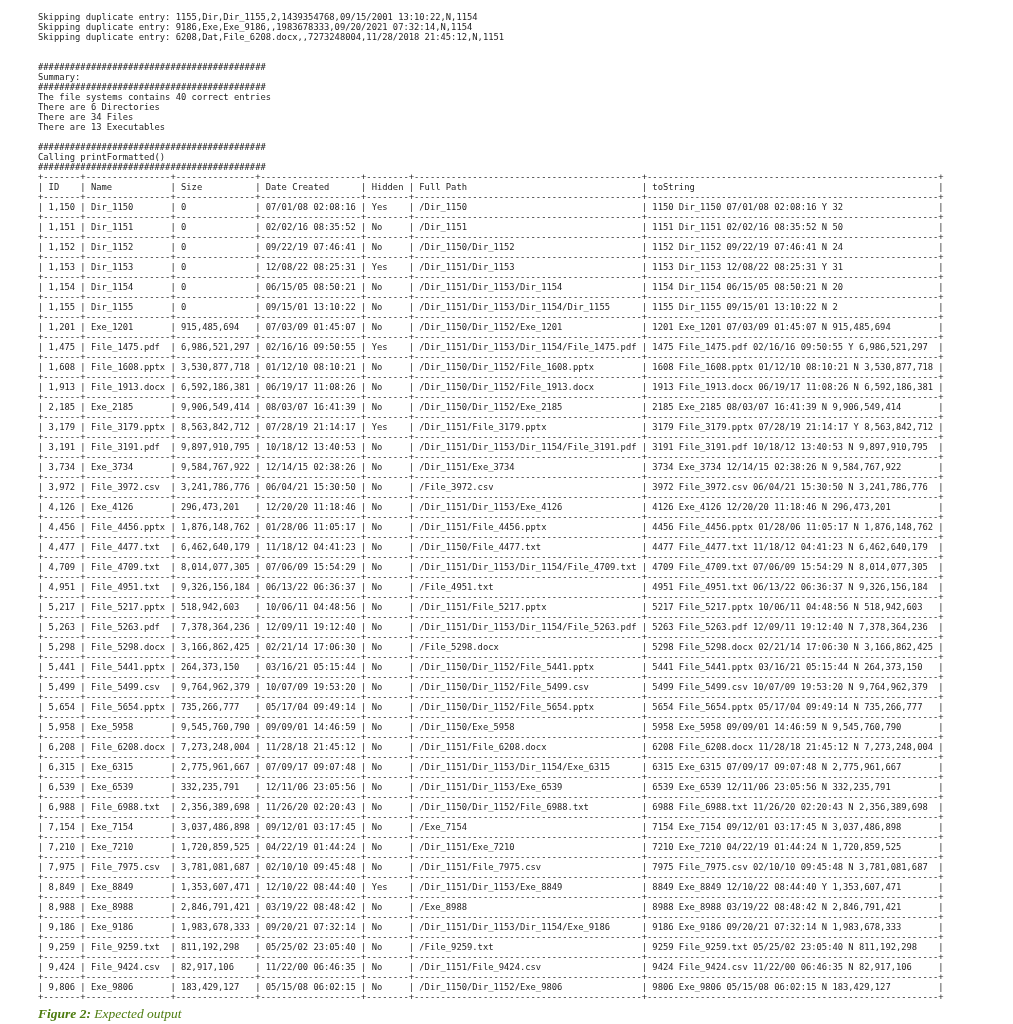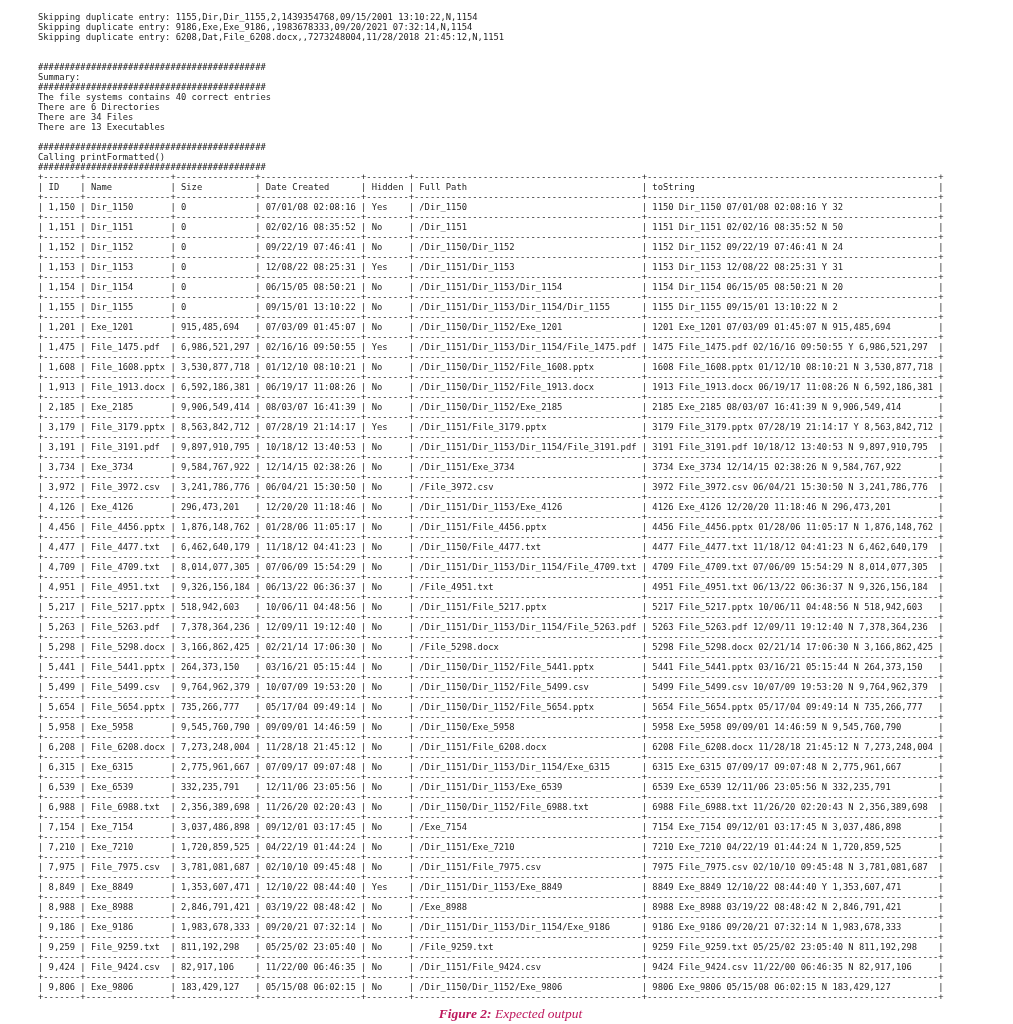--- a/index.html
+++ b/index.html
@@ -24,25 +24,25 @@
     font-size: 8.8px;
     line-height: 10px;
     color: #1c1c1c;
     white-space: pre;
   }
   pre.console.gap2 { margin-bottom: 20px; }
   pre.console.gap1 { margin-bottom: 10px; }
   .caption {
     margin: 4px 0 0 0;
     width: 945px;
-    text-align: center;
+    text-align: left;
     font-family: "Liberation Serif", "DejaVu Serif", serif;
     font-style: italic;
     font-size: 13.5px;
-    color: #be185d;
+    color: #4d7c0f;
   }
   .caption .cap-label {
     font-weight: bold;
   }
 </style>
 </head>
 <body>
 
 <div class="page">
   <pre class="console gap2">Skipping duplicate entry: 1155,Dir,Dir_1155,2,1439354768,09/15/2001 13:10:22,N,1154

